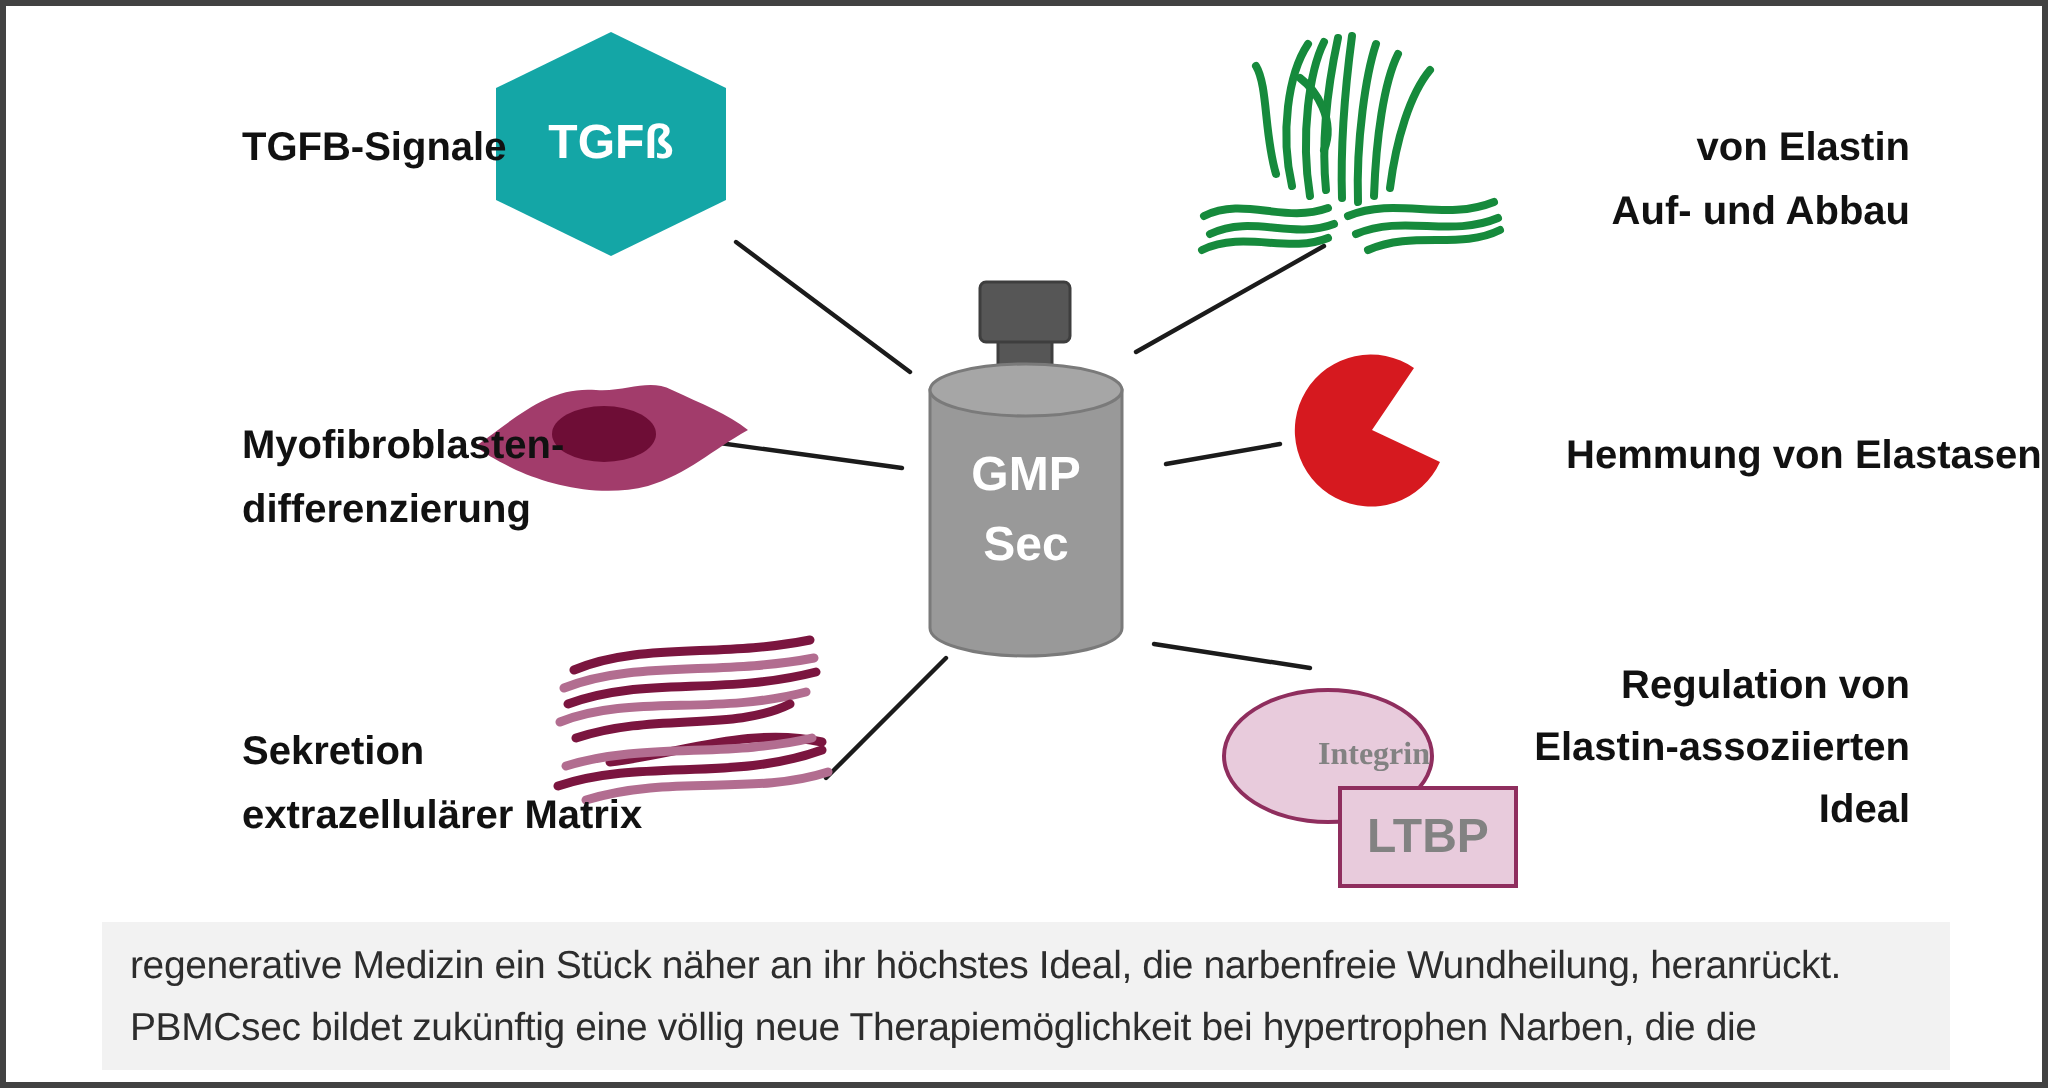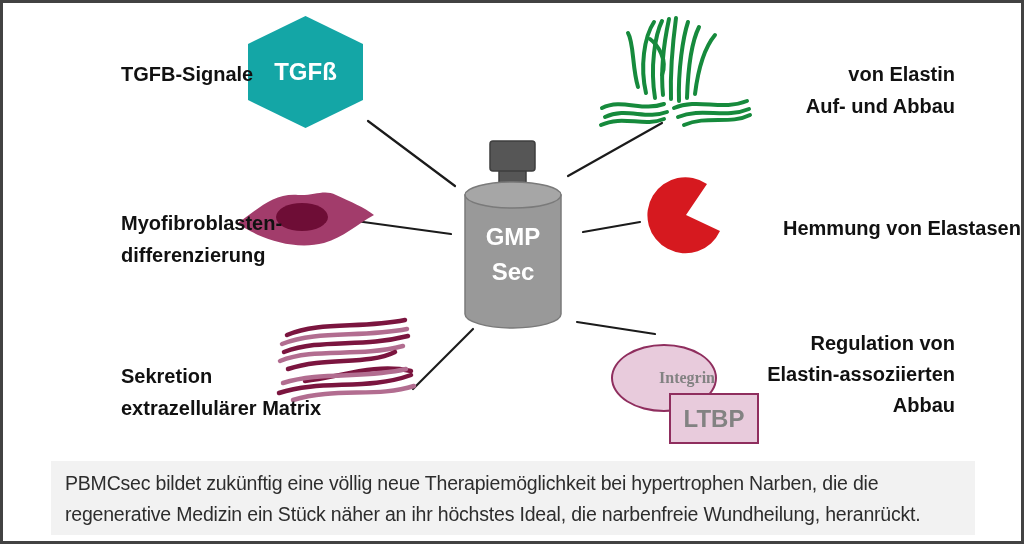--- a/index.html
+++ b/index.html
@@ -152,21 +152,21 @@
 
   <div class="integrin">
     <span>Integrin</span>
   </div>
   <div class="ltbp">
     <span>LTBP</span>
   </div>
   <div class="label right" style="right:66px;top:325px;line-height:31px;">
     <div>Regulation von</div>
     <div>Elastin-assoziierten</div>
-    <div>Abbau</div>
+    <div>Ideal</div>
   </div>
 
   <div class="summary">
+    <div>regenerative Medizin ein Stück näher an ihr höchstes Ideal, die narbenfreie Wundheilung, heranrückt.</div>
     <div>PBMCsec bildet zukünftig eine völlig neue Therapiemöglichkeit bei hypertrophen Narben, die die</div>
-    <div>regenerative Medizin ein Stück näher an ihr höchstes Ideal, die narbenfreie Wundheilung, heranrückt.</div>
   </div>
 
 </div>
 
 </body></html>

